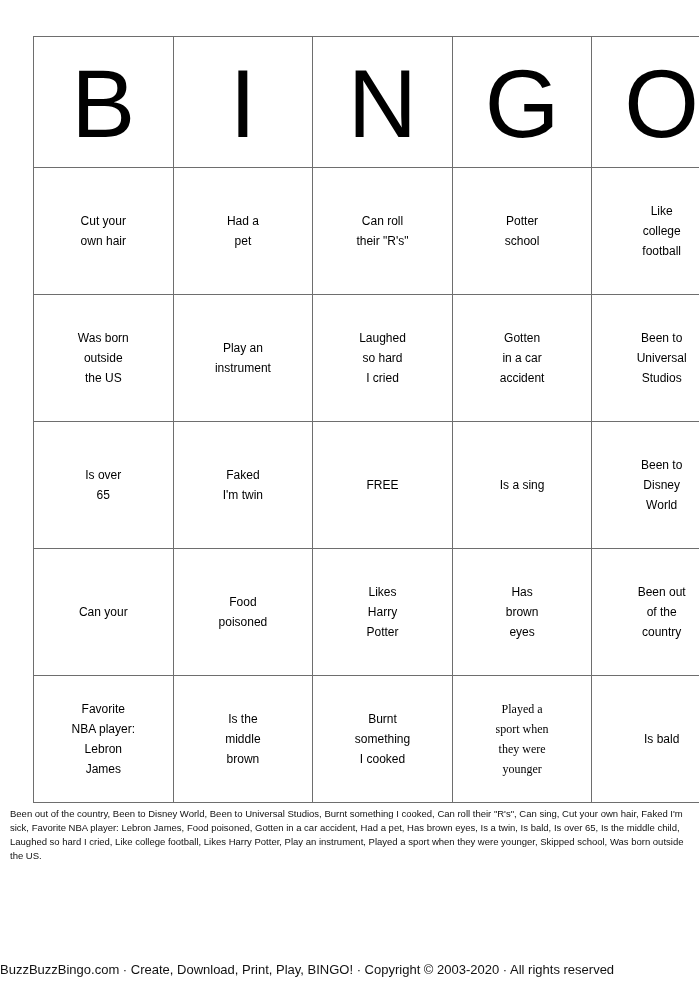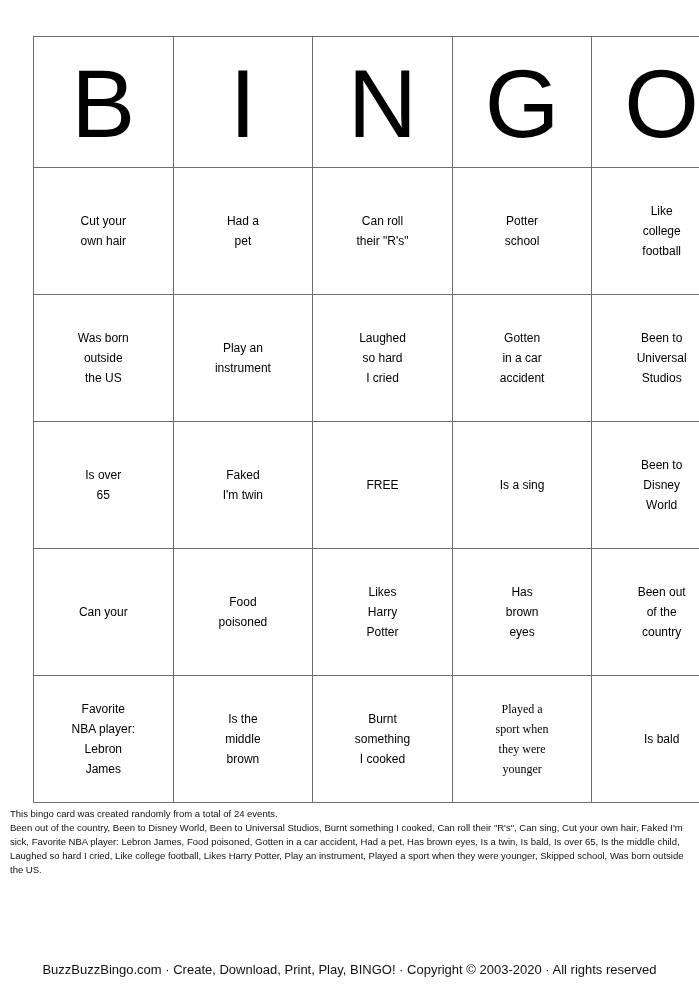--- a/index.html
+++ b/index.html
@@ -10,21 +10,21 @@
   .card td { border: 1.5px solid #6e6e6e; text-align: center; vertical-align: middle;
              padding: 0 6px; width: 126.6px; }
   .card tr.head td { height: 126px; font-size: 96px; line-height: 96px; padding-top: 4px; }
   .card tr.row td { height: 126px; font-size: 12px; line-height: 20px; }
   .card td.small { font-size: 14px; line-height: 17px; }
   .card td.medium { font-size: 16px; line-height: 20px; font-family: Liberation Serif, serif; }
   .cell-text { white-space: pre-line; display: block; }
   .info { position: absolute; left: 10px; top: 807px; width: 680px; font-size: 9.5px;
           line-height: 14px; color: #111; }
   .info p { margin: 0; }
-  .footer { position: absolute; left: 0; top: 962px; width: 699px; text-align: center;
+  .footer { position: absolute; left: 0; top: 962px; width: 699px; text-align: left;
             font-size: 13px; color: #111; }
 </style>
 </head>
 <body>
 
 <table class="card">
   <tbody>
       <tr class="head">
     <td>B</td>
     <td>I</td>
@@ -150,17 +150,16 @@
 younger</span>
         </td>
     <td>
           <span class="cell-text">Is bald</span>
         </td>
   </tr>
 </tbody>
   </table>
 
 <div class="info">
-  <p>This bingo card was created randomly from a total of 24 events.</p>
   <p>Been out of the country, Been to Disney World, Been to Universal Studios, Burnt something I cooked, Can roll their "R's", Can sing, Cut your own hair, Faked I'm sick, Favorite NBA player: Lebron James, Food poisoned, Gotten in a car accident, Had a pet, Has brown eyes, Is a twin, Is bald, Is over 65, Is the middle child, Laughed so hard I cried, Like college football, Likes Harry Potter, Play an instrument, Played a sport when they were younger, Skipped school, Was born outside the US.</p>
 </div>
 
 <div class="footer">BuzzBuzzBingo.com · Create, Download, Print, Play, BINGO! · Copyright © 2003-2020 · All rights reserved</div>
 
 </body></html>

